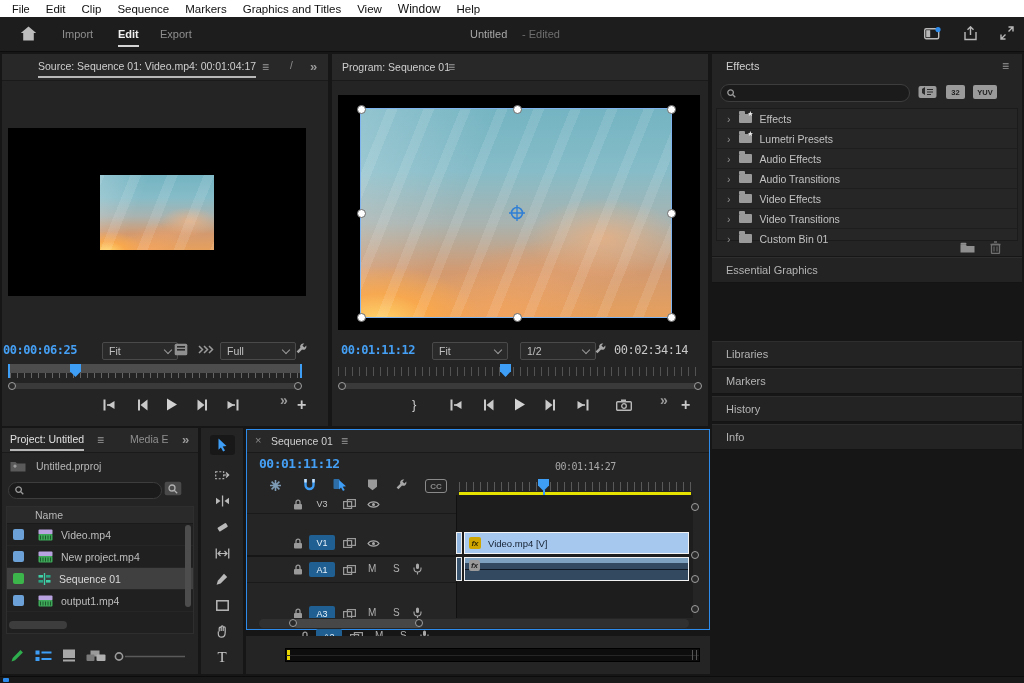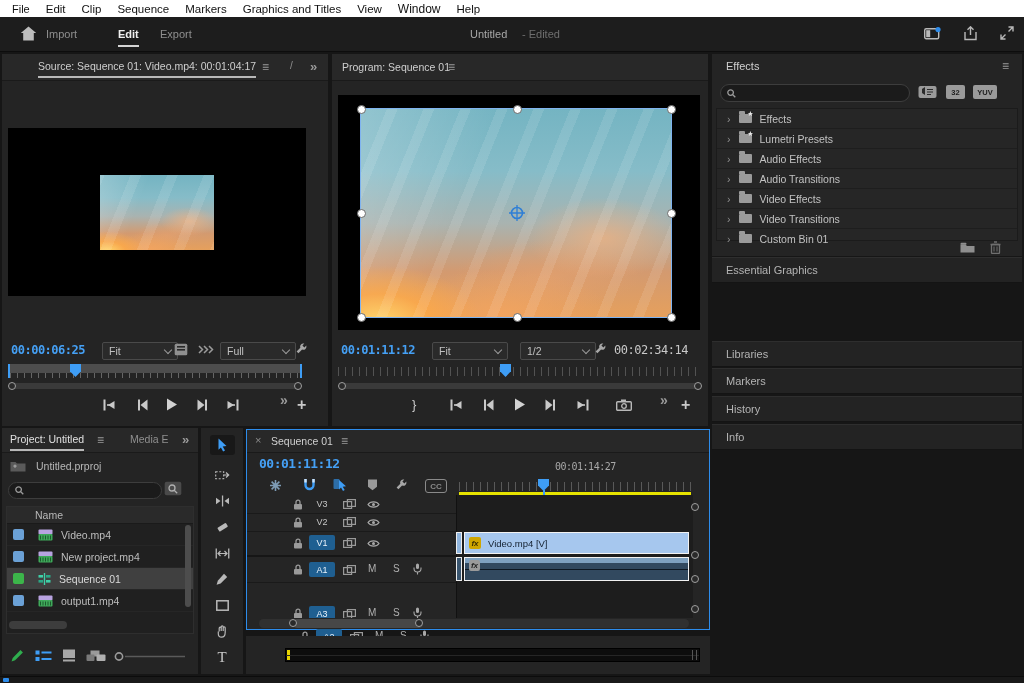--- a/index.html
+++ b/index.html
@@ -66,21 +66,21 @@
     <span style="font-size:12px;color:#111;padding:0 8px;">Window</span>
     <span style="font-size:11.5px;color:#111;padding:0 8px;">Help</span>
   </div>
 
   <div class="a" style="left:0;top:17px;width:1024px;height:35px;background:#1d1d1d;border-bottom:1px solid #0d0d0d;box-sizing:border-box;">
     <span class="a" style="left:20px;top:9px;">
       <svg width="17" height="15" viewBox="0 0 17 15">
           <path d="M8.5 0.5L0.8 7h2.4v7.5h10.6V7h2.4z" fill="#bdbdbd"></path>
         </svg>
     </span>
-    <span class="a lbl dim" style="left:46px;top:11px;">Import</span>
+    <span class="a lbl dim" style="left:62px;top:11px;">Import</span>
     <span class="a" style="left:118px;top:11px;font-size:11px;color:#f0f0f0;font-weight:bold;border-bottom:2px solid #d4d4d4;padding-bottom:5px;">Edit</span>
     <span class="a lbl dim" style="left:160px;top:11px;">Export</span>
     <span class="a" style="left:470px;top:11px;font-size:11px;color:#a8a8a8;">Untitled</span>
     <span class="a" style="left:522px;top:11px;font-size:11px;color:#6f6f6f;">- Edited</span>
     <span class="a" style="left:924px;top:10px;">
       <svg width="17" height="13" viewBox="0 0 17 13">
           <rect x="0.7" y="1.7" width="14" height="10" rx="1.5" fill="none" stroke="#b9b9b9" stroke-width="1.4"></rect>
           <rect x="2.2" y="3.2" width="4" height="7" fill="#b9b9b9"></rect>
           <circle cx="14" cy="2.6" r="2.6" fill="#2d8ceb"></circle>
         </svg>
@@ -101,21 +101,21 @@
   <div class="a panel" style="left:2px;top:54px;width:326px;height:372px;">
     <div class="a tabstrip" style="left:0;top:0;width:326px;height:26px;"></div>
     <span class="a" style="left:36px;top:6px;font-size:10.5px;color:#cfcfcf;border-bottom:2px solid #b8b8b8;padding-bottom:4px;">Source: Sequence 01: Video.mp4: 00:01:04:17</span>
     <span class="a hamb" style="left:260px;top:6px;">≡</span>
     <span class="a dim" style="left:288px;top:6px;font-size:10px;">/</span>
     <span class="a more" style="left:308px;top:5px;">»</span>
 
     <div class="a" style="left:6px;top:74px;width:298px;height:168px;background:#000;"></div>
     <div class="a sky" style="left:98px;top:121px;width:114px;height:75px;"></div>
 
-    <span class="a tc blue-tc" style="left:9px;top:289px;">00:00:06:25</span>
+    <span class="a tc blue-tc" style="left:1px;top:289px;">00:00:06:25</span>
     <div class="a dd" style="left:100px;top:288px;width:62px;">
       <span>Fit</span>
         <span class="chev"></span>
     </div>
     <span class="a" style="left:172px;top:289px;">
       <svg width="14" height="13" viewBox="0 0 14 13">
           <rect x="0.7" y="0.7" width="12.6" height="11.6" rx="1.5" fill="#8f8f8f"></rect>
           <rect x="3" y="3" width="8" height="1.6" fill="#2a2a2a"></rect>
           <rect x="3" y="6" width="8" height="1.6" fill="#2a2a2a"></rect>
         </svg>
@@ -605,41 +605,20 @@
             </svg>
           </span>
         <span class="a" style="left:120px;top:5px;">
             <svg width="13" height="9" viewBox="0 0 13 9">
               <path d="M1 4.5C3.2 1 9.8 1 12 4.5 9.8 8 3.2 8 1 4.5z" fill="none" stroke="#a8a8a8" stroke-width="1.2"></path>
               <circle cx="6.5" cy="4.5" r="1.5" fill="#a8a8a8"></circle>
             </svg>
           </span>
       </div>
 
-      <div class="a row-sep" style="left:0;top:18px;width:209px;height:18px;">
-        <span class="a" style="left:46px;top:4px;">
-            <svg width="10" height="11" viewBox="0 0 10 11">
-              <rect x="1" y="5" width="8" height="5.5" rx="1" fill="#9a9a9a"></rect>
-              <path d="M3 5V3.2a2 2 0 0 1 4 0V5" fill="none" stroke="#9a9a9a" stroke-width="1.3"></path>
-            </svg>
-          </span>
-        <span class="a trk-lbl" style="left:62px;top:1px;">V2</span>
-        <span class="a" style="left:96px;top:4px;">
-            <svg width="13" height="10" viewBox="0 0 13 10">
-              <rect x="0.6" y="2.6" width="8" height="6.8" fill="none" stroke="#9a9a9a" stroke-width="1.2"></rect>
-              <rect x="4.4" y="0.6" width="8" height="6.8" fill="none" stroke="#9a9a9a" stroke-width="1.2"></rect>
-            </svg>
-          </span>
-        <span class="a" style="left:120px;top:5px;">
-            <svg width="13" height="9" viewBox="0 0 13 9">
-              <path d="M1 4.5C3.2 1 9.8 1 12 4.5 9.8 8 3.2 8 1 4.5z" fill="none" stroke="#a8a8a8" stroke-width="1.2"></path>
-              <circle cx="6.5" cy="4.5" r="1.5" fill="#a8a8a8"></circle>
-            </svg>
-          </span>
-      </div>
 
       <div class="a" style="left:0;top:36px;width:209px;height:24px;border-bottom:2px solid #161616;">
         <span class="a" style="left:46px;top:7px;">
             <svg width="10" height="11" viewBox="0 0 10 11">
               <rect x="1" y="5" width="8" height="5.5" rx="1" fill="#9a9a9a"></rect>
               <path d="M3 5V3.2a2 2 0 0 1 4 0V5" fill="none" stroke="#9a9a9a" stroke-width="1.3"></path>
             </svg>
           </span>
         <span class="a trk-lbl on" style="left:62px;top:4px;">V1</span>
         <span class="a" style="left:96px;top:7px;">

